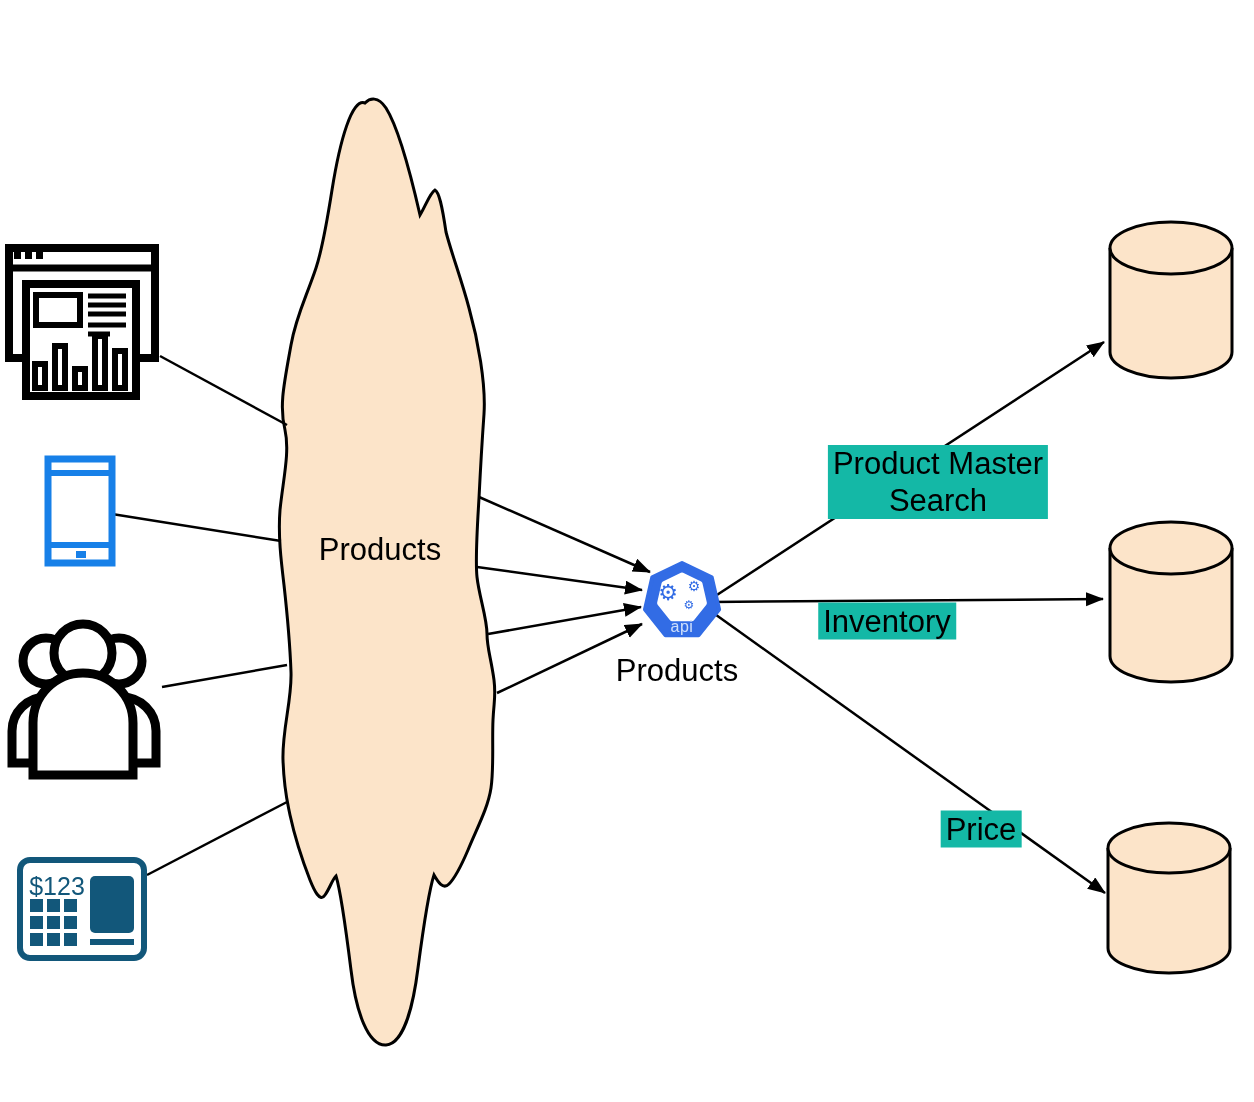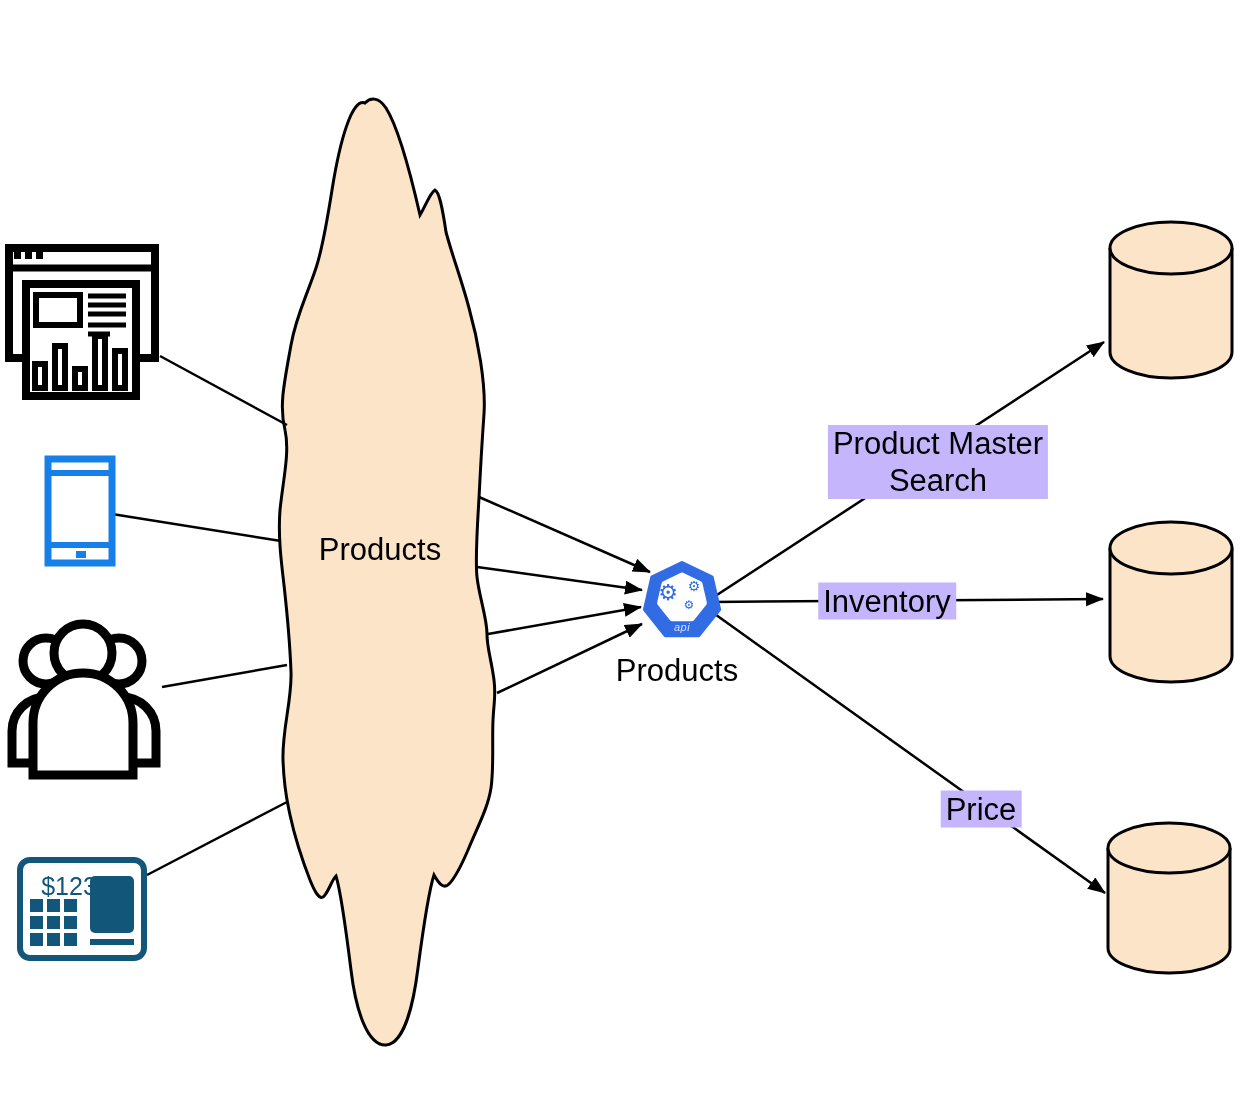--- a/index.html
+++ b/index.html
@@ -14,37 +14,35 @@
   .canvas svg { position: absolute; left: 0; top: 0; }
   .label {
     position: absolute;
     transform: translate(-50%, -50%);
     font-size: 31px;
     color: #000;
     text-align: center;
     white-space: nowrap;
     line-height: 37px;
   }
-  .label.masked { background: #c4b5fd; padding: 0 5px; }
+  .label.masked { background: #14b8a6; padding: 0 5px; margin-top: 20px; }
   .label-pms { white-space: pre-line; }
   .pos-display {
     position: absolute;
     transform: translate(-50%, -50%);
     font-size: 25px;
     color: #12577a;
     white-space: nowrap;
-    margin-left: 12px;
   }
   .api-badge {
     position: absolute;
     transform: translate(-50%, -50%);
-    font-size: 11px;
+    font-size: 16px;
     color: #cfe0fb;
     letter-spacing: 0.5px;
-    font-style: italic;
   }
   .gear {
     position: absolute;
     transform: translate(-50%, -50%);
     color: #326ce5;
     font-family: "DejaVu Sans", sans-serif;
     line-height: 1;
   }
   .attribution-bar {
     position: absolute;

